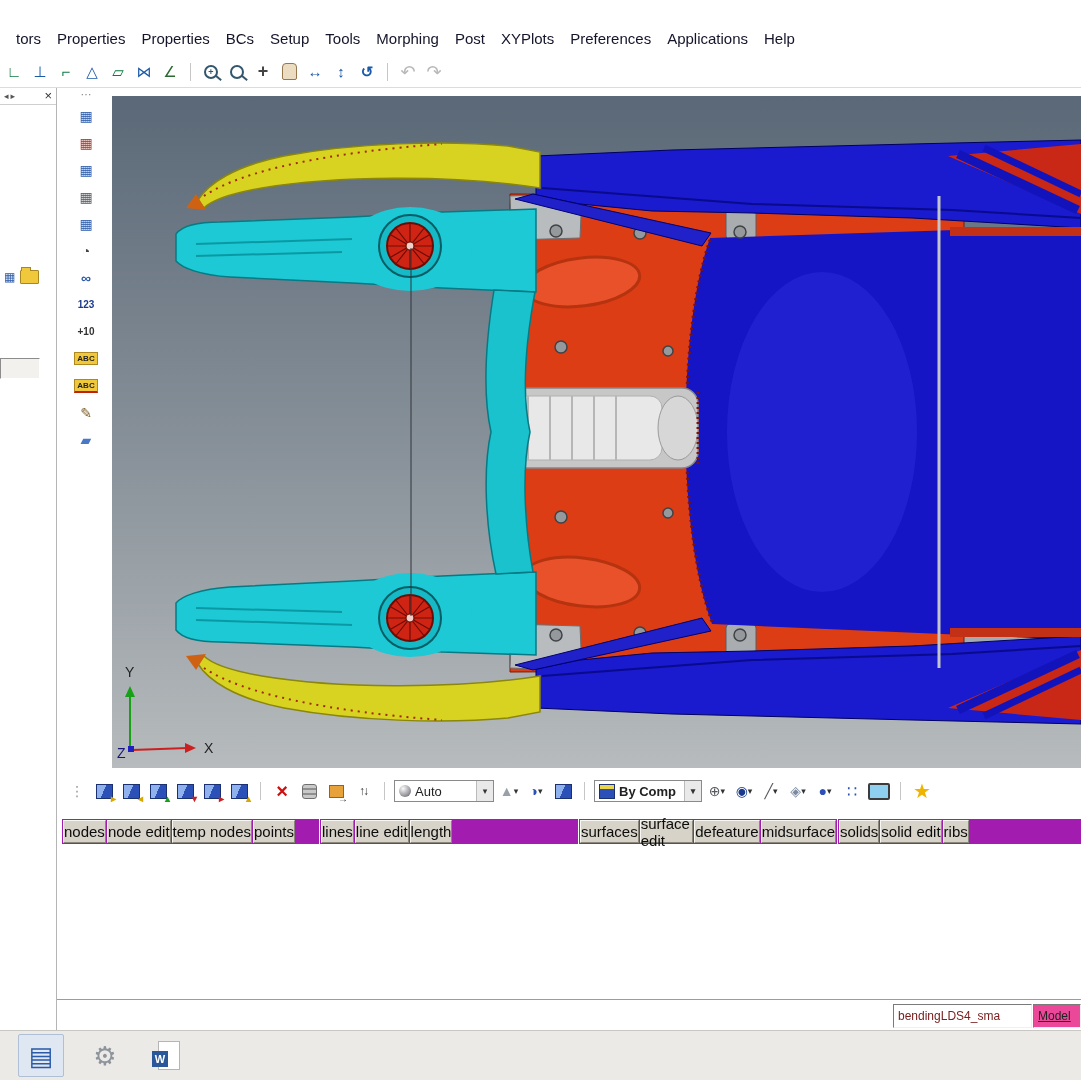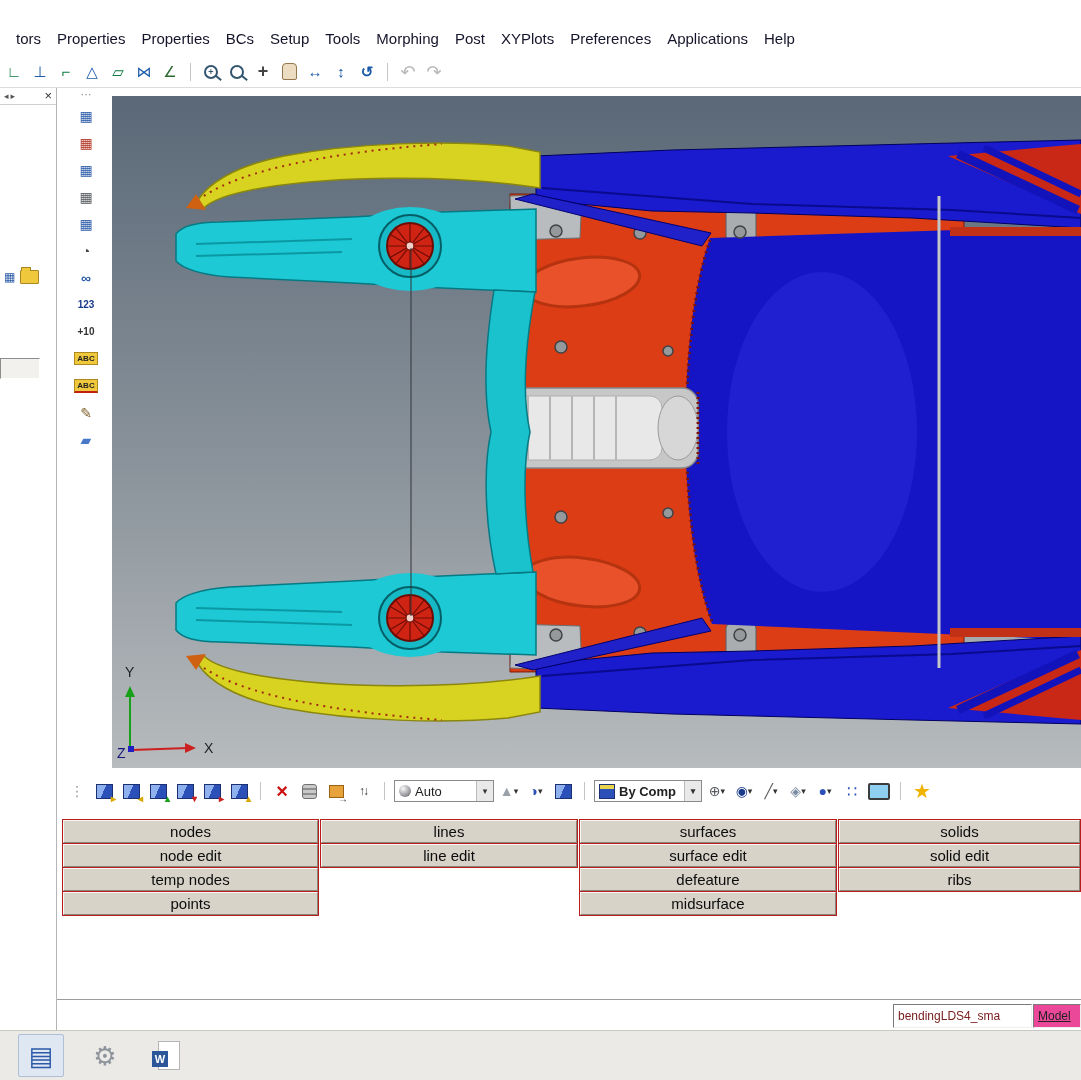--- a/index.html
+++ b/index.html
@@ -58,21 +58,21 @@
   .orangebox{width:13px;height:11px;background:#e8a23c;border:1px solid #9a6314;}
   .combo{height:22px;background:#fff;border:1px solid #8a8a8a;display:flex;align-items:center;
          padding-left:4px;gap:4px;font-size:13px;color:#222;box-sizing:border-box;}
   .combo .dd{width:16px;height:20px;margin-left:auto;background:#e9e9e9;border-left:1px solid #bbb;
              display:flex;align-items:center;justify-content:center;font-size:9px;color:#333;}
   .sphere-sm{width:12px;height:12px;border-radius:50%;background:radial-gradient(circle at 35% 30%,#fafafa,#9a9aa0 60%,#54545c);}
   .caret{font-size:9px;color:#333;margin-left:0;}
   .monitor{width:18px;height:13px;border:2px solid #3c3c3c;background:#8fd0f0;border-radius:2px;}
 
   
-  .pcol{position:absolute;top:819px;background:#b91c1c;display:flex;flex-direction:column;gap:1px;padding:1px;box-sizing:border-box;}
+  .pcol{position:absolute;top:819px;background:#a21caf;display:flex;flex-direction:row;gap:1px;padding:1px;box-sizing:border-box;}
   .pbtn{height:23px;background:#d7d3c9;border-top:1px solid #f7f6f2;border-left:1px solid #f7f6f2;
         border-right:1px solid #8a867c;border-bottom:1px solid #8a867c;display:flex;align-items:center;
         justify-content:center;font-size:15px;color:#0c0c0c;box-sizing:border-box;cursor:default;}
 
   .divider{position:absolute;left:57px;top:999px;width:1024px;height:1px;background:#9c9c9c;}
 
   
   .sfield{position:absolute;top:1004px;height:24px;box-sizing:border-box;display:flex;align-items:center;
           padding-left:4px;font-size:12px;border:1px solid;border-color:#7a7a7a #f0f0f0 #f0f0f0 #7a7a7a;}
   .sfield.file{left:893px;width:139px;background:#fff;color:#7a2020;}
@@ -393,20 +393,21 @@
 
 <div class="pcol" style="left:62px;width:257px;">
   <div class="pbtn">nodes</div>
   <div class="pbtn">node edit</div>
   <div class="pbtn">temp nodes</div>
   <div class="pbtn">points</div>
 </div>
 <div class="pcol" style="left:320px;width:258px;">
   <div class="pbtn">lines</div>
   <div class="pbtn">line edit</div>
+  <div class="pbtn">length</div>
 </div>
 <div class="pcol" style="left:579px;width:258px;">
   <div class="pbtn">surfaces</div>
   <div class="pbtn">surface edit</div>
   <div class="pbtn">defeature</div>
   <div class="pbtn">midsurface</div>
 </div>
 <div class="pcol" style="left:838px;width:243px;">
   <div class="pbtn">solids</div>
   <div class="pbtn">solid edit</div>

